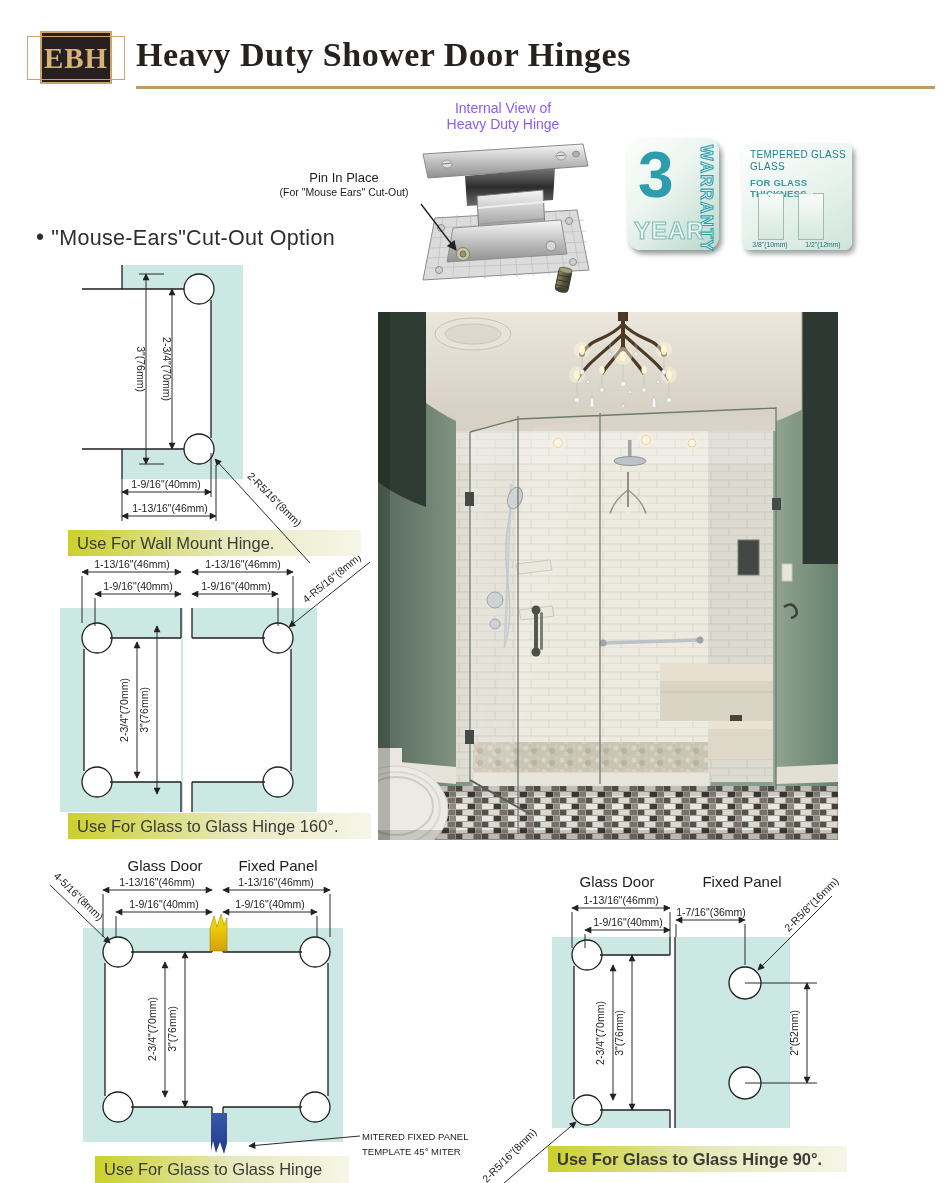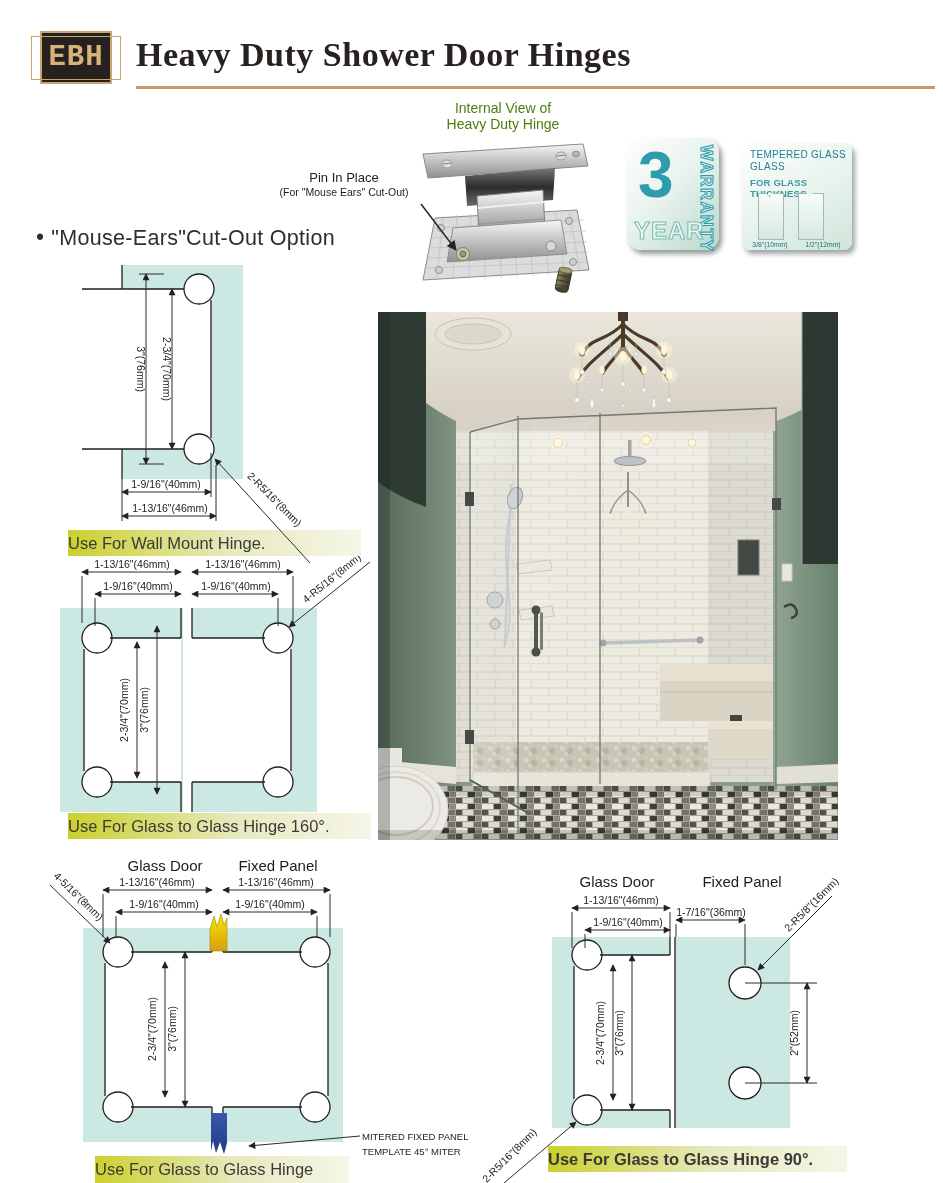--- a/index.html
+++ b/index.html
@@ -1,46 +1,46 @@
 <!DOCTYPE html>
 <html><head>
 <meta charset="utf-8">
 <style>
   html,body{margin:0;padding:0;background:#fff;}
   body{font-family:"Liberation Sans",sans-serif;}
   #page{position:relative;width:943px;height:1183px;background:#fff;overflow:hidden;}
   .abs{position:absolute;}
   
   #logo{left:40px;top:31px;width:72px;height:53px;background:#262120;border:2px solid #c9a56a;box-sizing:border-box;display:flex;align-items:center;justify-content:center;}
-  #logo .inner{border:1px solid #c9a56a;padding:1px 16px;color:#d8b377;font-family:Liberation Mono, monospace;font-size:29px;font-weight:bold;letter-spacing:1px;line-height:40px;text-align:center;}
+  #logo .inner{border:1px solid #c9a56a;padding:1px 16px;color:#d8b377;font-family:Liberation Serif, serif;font-size:29px;font-weight:bold;letter-spacing:1px;line-height:40px;text-align:center;}
   #title{left:136px;top:36px;font-family:"Liberation Serif",serif;font-size:34px;font-weight:bold;color:#27221f;letter-spacing:.5px;}
   #rule{left:136px;top:86px;width:799px;height:3px;background:#c49a5f;}
   
-  #internal-label{left:413px;top:100px;width:180px;text-align:center;font-size:14px;color:#4d7c0f;line-height:16px;}
+  #internal-label{left:413px;top:100px;width:180px;text-align:center;font-size:14px;color:#8b5cf6;line-height:16px;}
   #pin-label{left:263px;top:170px;width:162px;text-align:center;color:#1d1d1d;}
   #pin-label .l1{font-size:13px;}
   #pin-label .l2{font-size:10.5px;margin-top:1px;}
   
   #wbadge{left:627px;top:138px;width:92px;height:112px;border-radius:14px;background:linear-gradient(135deg,#fefefd 0%,#eaf4ee 45%,#b9d7cb 100%);box-shadow:3px 4px 5px rgba(40,60,50,.5);}
   #wbadge .num{position:absolute;left:11px;top:0px;font-size:64px;font-weight:bold;color:#2d9dad;}
   #wbadge .warr{position:absolute;right:3px;top:7px;writing-mode:vertical-rl;font-size:16.5px;font-weight:bold;letter-spacing:1.5px;color:#e4f2ef;-webkit-text-stroke:1.1px #2d9dad;}
   #wbadge .year{position:absolute;left:7px;bottom:5px;font-size:24px;font-weight:bold;letter-spacing:1px;color:#ecf6f2;-webkit-text-stroke:1.1px #7cbcb2;}
   
   #gbadge{left:742px;top:143px;width:110px;height:107px;border-radius:8px;background:linear-gradient(150deg,#ffffff 0%,#e6f2ec 55%,#cfe5da 100%);box-shadow:3px 4px 5px rgba(40,60,50,.45);}
   #gbadge .t{position:absolute;left:8px;top:6px;font-size:10px;font-weight:normal;color:#1f7f8e;line-height:12px;letter-spacing:.3px;}
   #gbadge .s{position:absolute;left:8px;top:34px;font-size:9.5px;font-weight:bold;color:#3b99a6;letter-spacing:.2px;}
   #gbadge .glass{position:absolute;top:50px;width:24px;height:45px;background:linear-gradient(#f9fcfa,#d5e8df);border:1px solid #9fbcb1;clip-path:polygon(0 0,32% 0,44% 9%,58% 0,100% 0,100% 100%,0 100%);}
   #gbadge .g1{left:16px;} #gbadge .g2{left:56px;}
   #gbadge .tl{position:absolute;top:98px;font-size:6.8px;color:#1d6f7c;width:54px;text-align:center;}
   #gbadge .tl1{left:1px;} #gbadge .tl2{left:54px;}
   
   #option{left:36px;top:224px;font-size:21.5px;color:#2e2e2e;letter-spacing:.3px;}
   #option .b{font-size:23px;margin-right:7px;}
   
-  .cap{height:26px;line-height:26px;font-size:16.5px;color:#3a3a37;background:linear-gradient(to right,#cbd02c 0%,#e6e9bd 55%,#f6f6e8 100%);box-sizing:border-box;}
+  .cap{height:26px;line-height:26px;padding-left:9px;font-size:16.5px;color:#3a3a37;background:linear-gradient(to right,#cbd02c 0%,#e6e9bd 55%,#f6f6e8 100%);box-sizing:border-box;}
   #cap1{left:68px;top:530px;width:293px;}
   #cap2{left:68px;top:813px;width:303px;}
   #cap3{left:95px;top:1156px;width:254px;height:27px;line-height:27px;}
   #cap4{left:548px;top:1146px;width:299px;font-weight:bold;}
   svg{font-family:"Liberation Sans",sans-serif;}
   svg text{fill:#1c1c1c;}
   .dimtx{font-size:10.5px;}
   .dimln{stroke:#2b2b2b;stroke-width:1;fill:none;}
   .shape{stroke:#1f1f1f;stroke-width:1.3;fill:none;}
   .ear{fill:#ffffff;stroke:#1f1f1f;stroke-width:1.3;}

